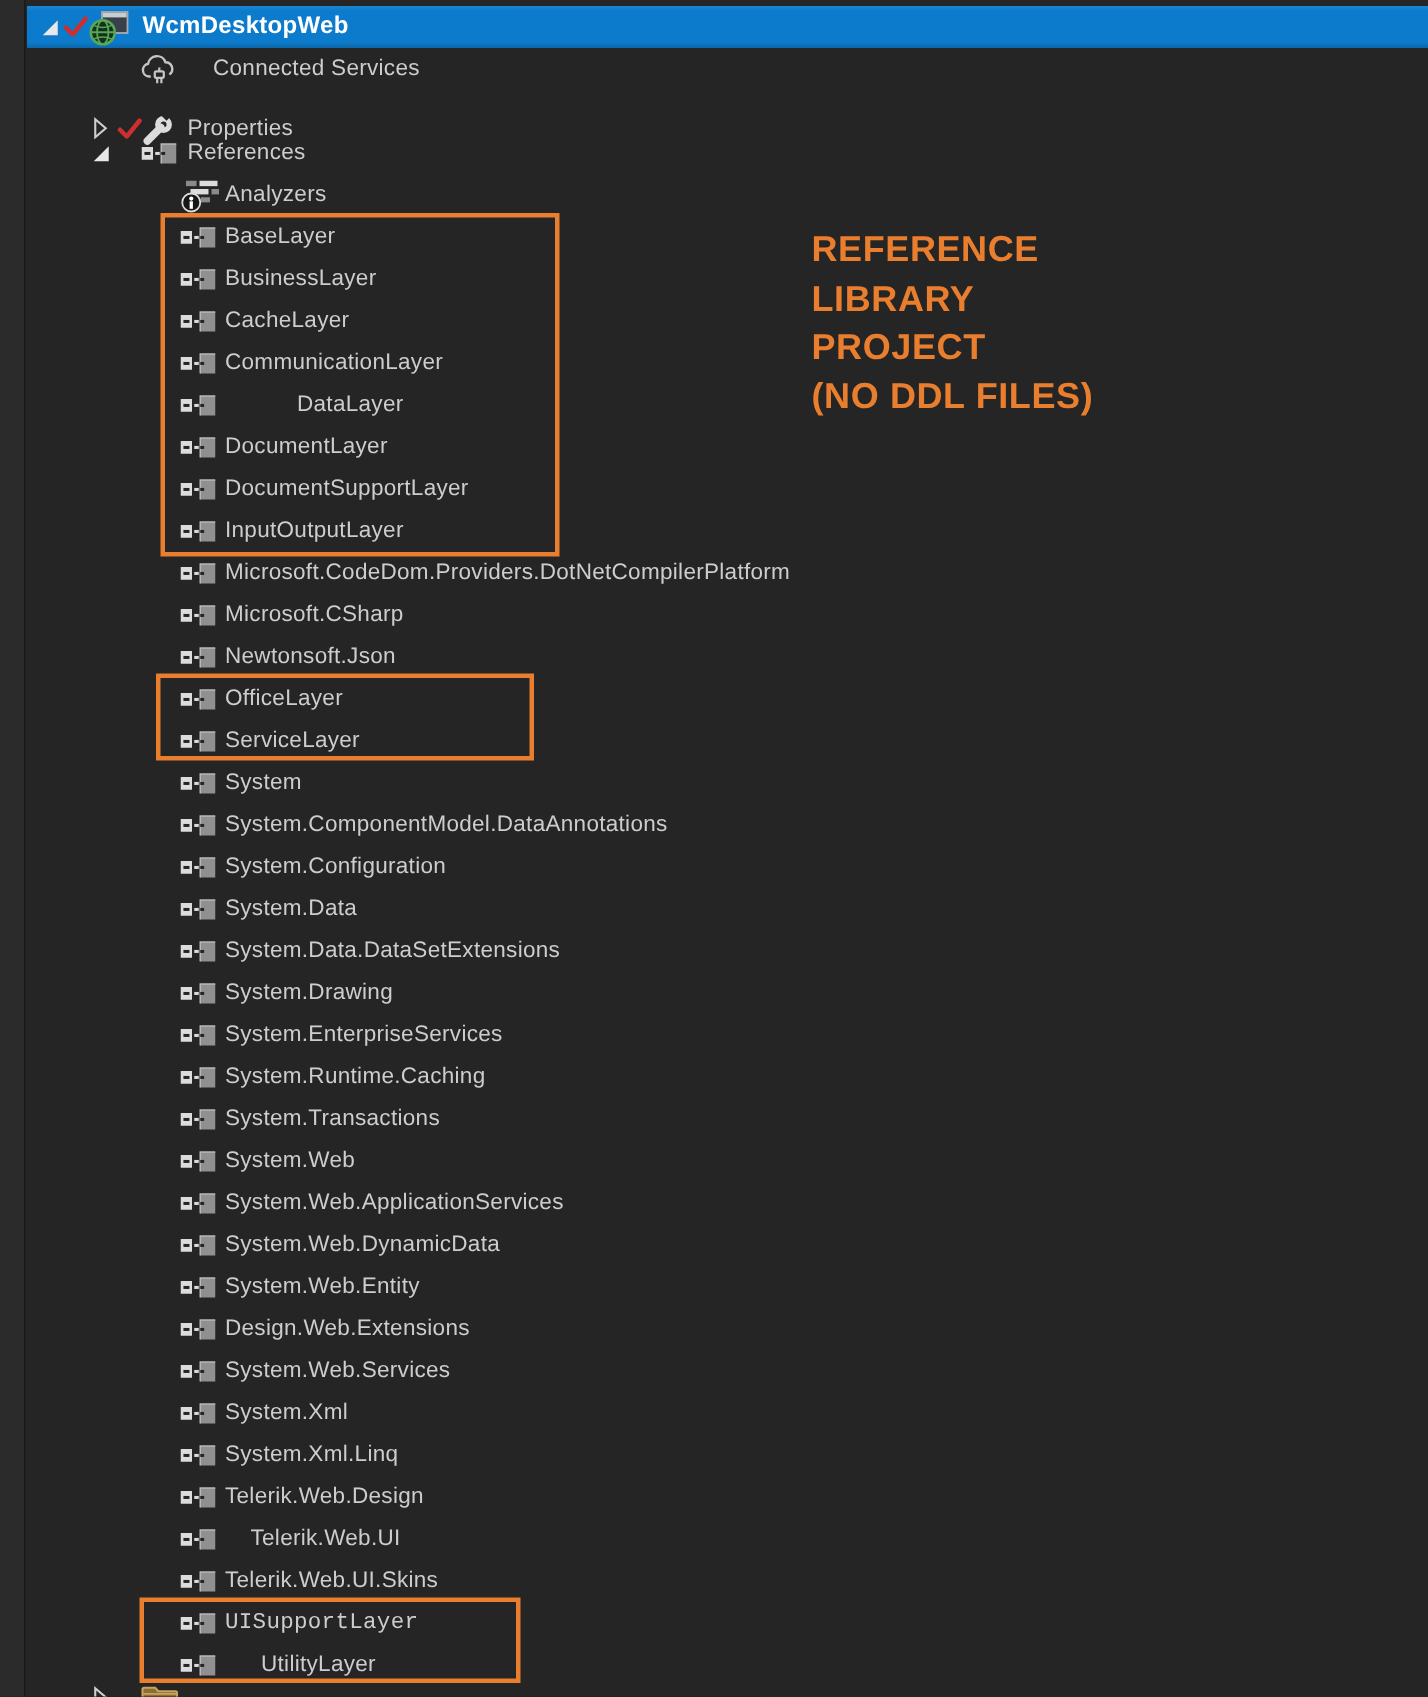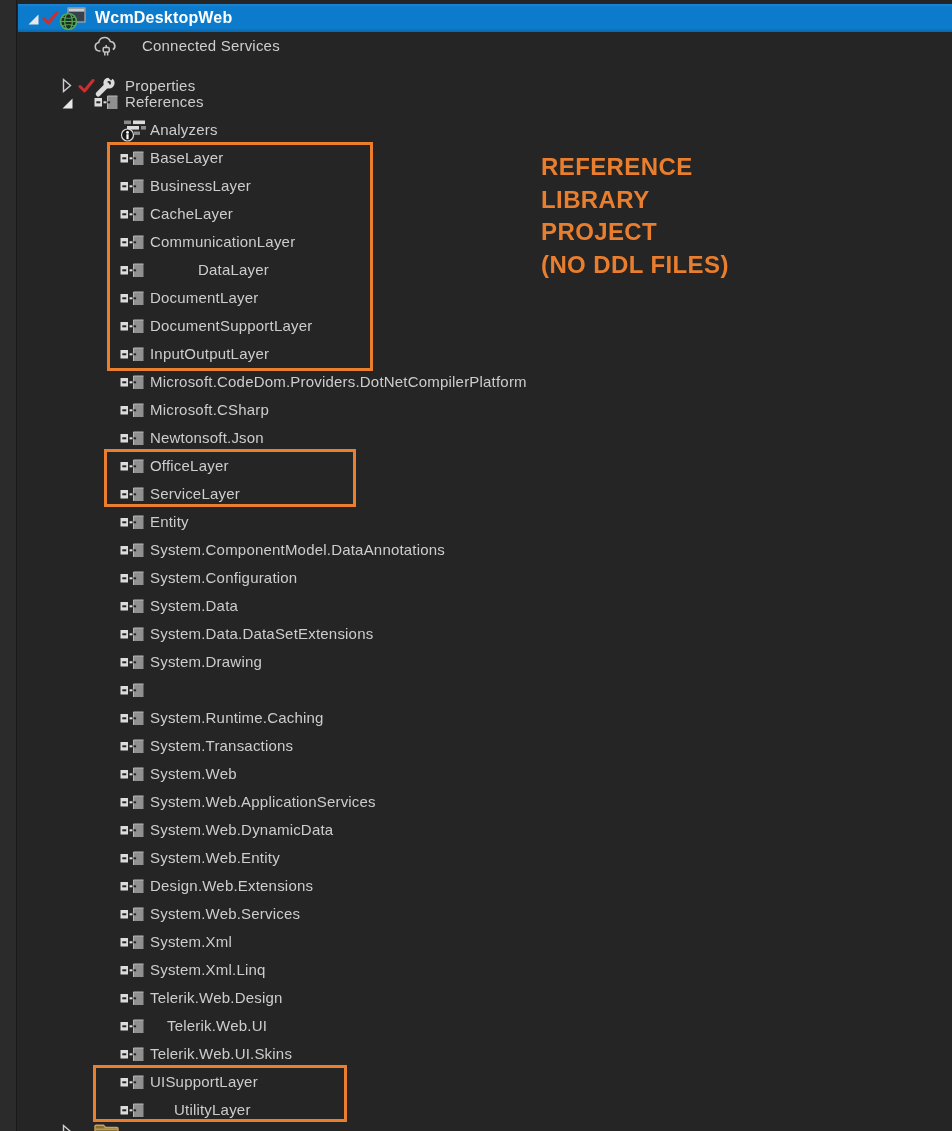--- a/index.html
+++ b/index.html
@@ -252,21 +252,21 @@
     </div>
     <div class="row" style="top: 508px;">
       <span class="icon" style="left: 102px; top: 7px;"><svg width="24" height="15" viewBox="0 0 24 15">
      <rect x="0.5" y="3" width="7.5" height="8.5" fill="#dcdcdc"></rect>
      <rect x="2.3" y="6.3" width="4" height="2" fill="#252526"></rect>
      <rect x="9.5" y="6.3" width="3" height="2" fill="#dcdcdc"></rect>
      <rect x="13.5" y="1" width="10" height="13" fill="#909090"></rect>
      <path d="M13.5 14 V1 h10" fill="none" stroke="#b8b8b8" stroke-width="1"></path>
      <rect x="13.5" y="6.3" width="2.6" height="2" fill="#252526"></rect>
    </svg></span>
-      <span class="label" style="left: 132px;">Entity</span>
+      <span class="label" style="left: 132px;">System</span>
     </div>
     <div class="row" style="top: 536px;">
       <span class="icon" style="left: 102px; top: 7px;"><svg width="24" height="15" viewBox="0 0 24 15">
      <rect x="0.5" y="3" width="7.5" height="8.5" fill="#dcdcdc"></rect>
      <rect x="2.3" y="6.3" width="4" height="2" fill="#252526"></rect>
      <rect x="9.5" y="6.3" width="3" height="2" fill="#dcdcdc"></rect>
      <rect x="13.5" y="1" width="10" height="13" fill="#909090"></rect>
      <path d="M13.5 14 V1 h10" fill="none" stroke="#b8b8b8" stroke-width="1"></path>
      <rect x="13.5" y="6.3" width="2.6" height="2" fill="#252526"></rect>
    </svg></span>
@@ -318,20 +318,21 @@
     </div>
     <div class="row" style="top: 676px;">
       <span class="icon" style="left: 102px; top: 7px;"><svg width="24" height="15" viewBox="0 0 24 15">
      <rect x="0.5" y="3" width="7.5" height="8.5" fill="#dcdcdc"></rect>
      <rect x="2.3" y="6.3" width="4" height="2" fill="#252526"></rect>
      <rect x="9.5" y="6.3" width="3" height="2" fill="#dcdcdc"></rect>
      <rect x="13.5" y="1" width="10" height="13" fill="#909090"></rect>
      <path d="M13.5 14 V1 h10" fill="none" stroke="#b8b8b8" stroke-width="1"></path>
      <rect x="13.5" y="6.3" width="2.6" height="2" fill="#252526"></rect>
    </svg></span>
+      <span class="label" style="left: 132px;">System.EnterpriseServices</span>
     </div>
     <div class="row" style="top: 704px;">
       <span class="icon" style="left: 102px; top: 7px;"><svg width="24" height="15" viewBox="0 0 24 15">
      <rect x="0.5" y="3" width="7.5" height="8.5" fill="#dcdcdc"></rect>
      <rect x="2.3" y="6.3" width="4" height="2" fill="#252526"></rect>
      <rect x="9.5" y="6.3" width="3" height="2" fill="#dcdcdc"></rect>
      <rect x="13.5" y="1" width="10" height="13" fill="#909090"></rect>
      <path d="M13.5 14 V1 h10" fill="none" stroke="#b8b8b8" stroke-width="1"></path>
      <rect x="13.5" y="6.3" width="2.6" height="2" fill="#252526"></rect>
    </svg></span>
@@ -471,21 +472,21 @@
     </div>
     <div class="row" style="top: 1068px;">
       <span class="icon" style="left: 102px; top: 7px;"><svg width="24" height="15" viewBox="0 0 24 15">
      <rect x="0.5" y="3" width="7.5" height="8.5" fill="#dcdcdc"></rect>
      <rect x="2.3" y="6.3" width="4" height="2" fill="#252526"></rect>
      <rect x="9.5" y="6.3" width="3" height="2" fill="#dcdcdc"></rect>
      <rect x="13.5" y="1" width="10" height="13" fill="#909090"></rect>
      <path d="M13.5 14 V1 h10" fill="none" stroke="#b8b8b8" stroke-width="1"></path>
      <rect x="13.5" y="6.3" width="2.6" height="2" fill="#252526"></rect>
    </svg></span>
-      <span class="label" style="left: 132px;">UISupportLayer</span>
+      <span class="label" style="left: 132px; font-family: Liberation Mono, monospace;">UISupportLayer</span>
     </div>
     <div class="row" style="top: 1096px;">
       <span class="icon" style="left: 102px; top: 7px;"><svg width="24" height="15" viewBox="0 0 24 15">
      <rect x="0.5" y="3" width="7.5" height="8.5" fill="#dcdcdc"></rect>
      <rect x="2.3" y="6.3" width="4" height="2" fill="#252526"></rect>
      <rect x="9.5" y="6.3" width="3" height="2" fill="#dcdcdc"></rect>
      <rect x="13.5" y="1" width="10" height="13" fill="#909090"></rect>
      <path d="M13.5 14 V1 h10" fill="none" stroke="#b8b8b8" stroke-width="1"></path>
      <rect x="13.5" y="6.3" width="2.6" height="2" fill="#252526"></rect>
    </svg></span>

